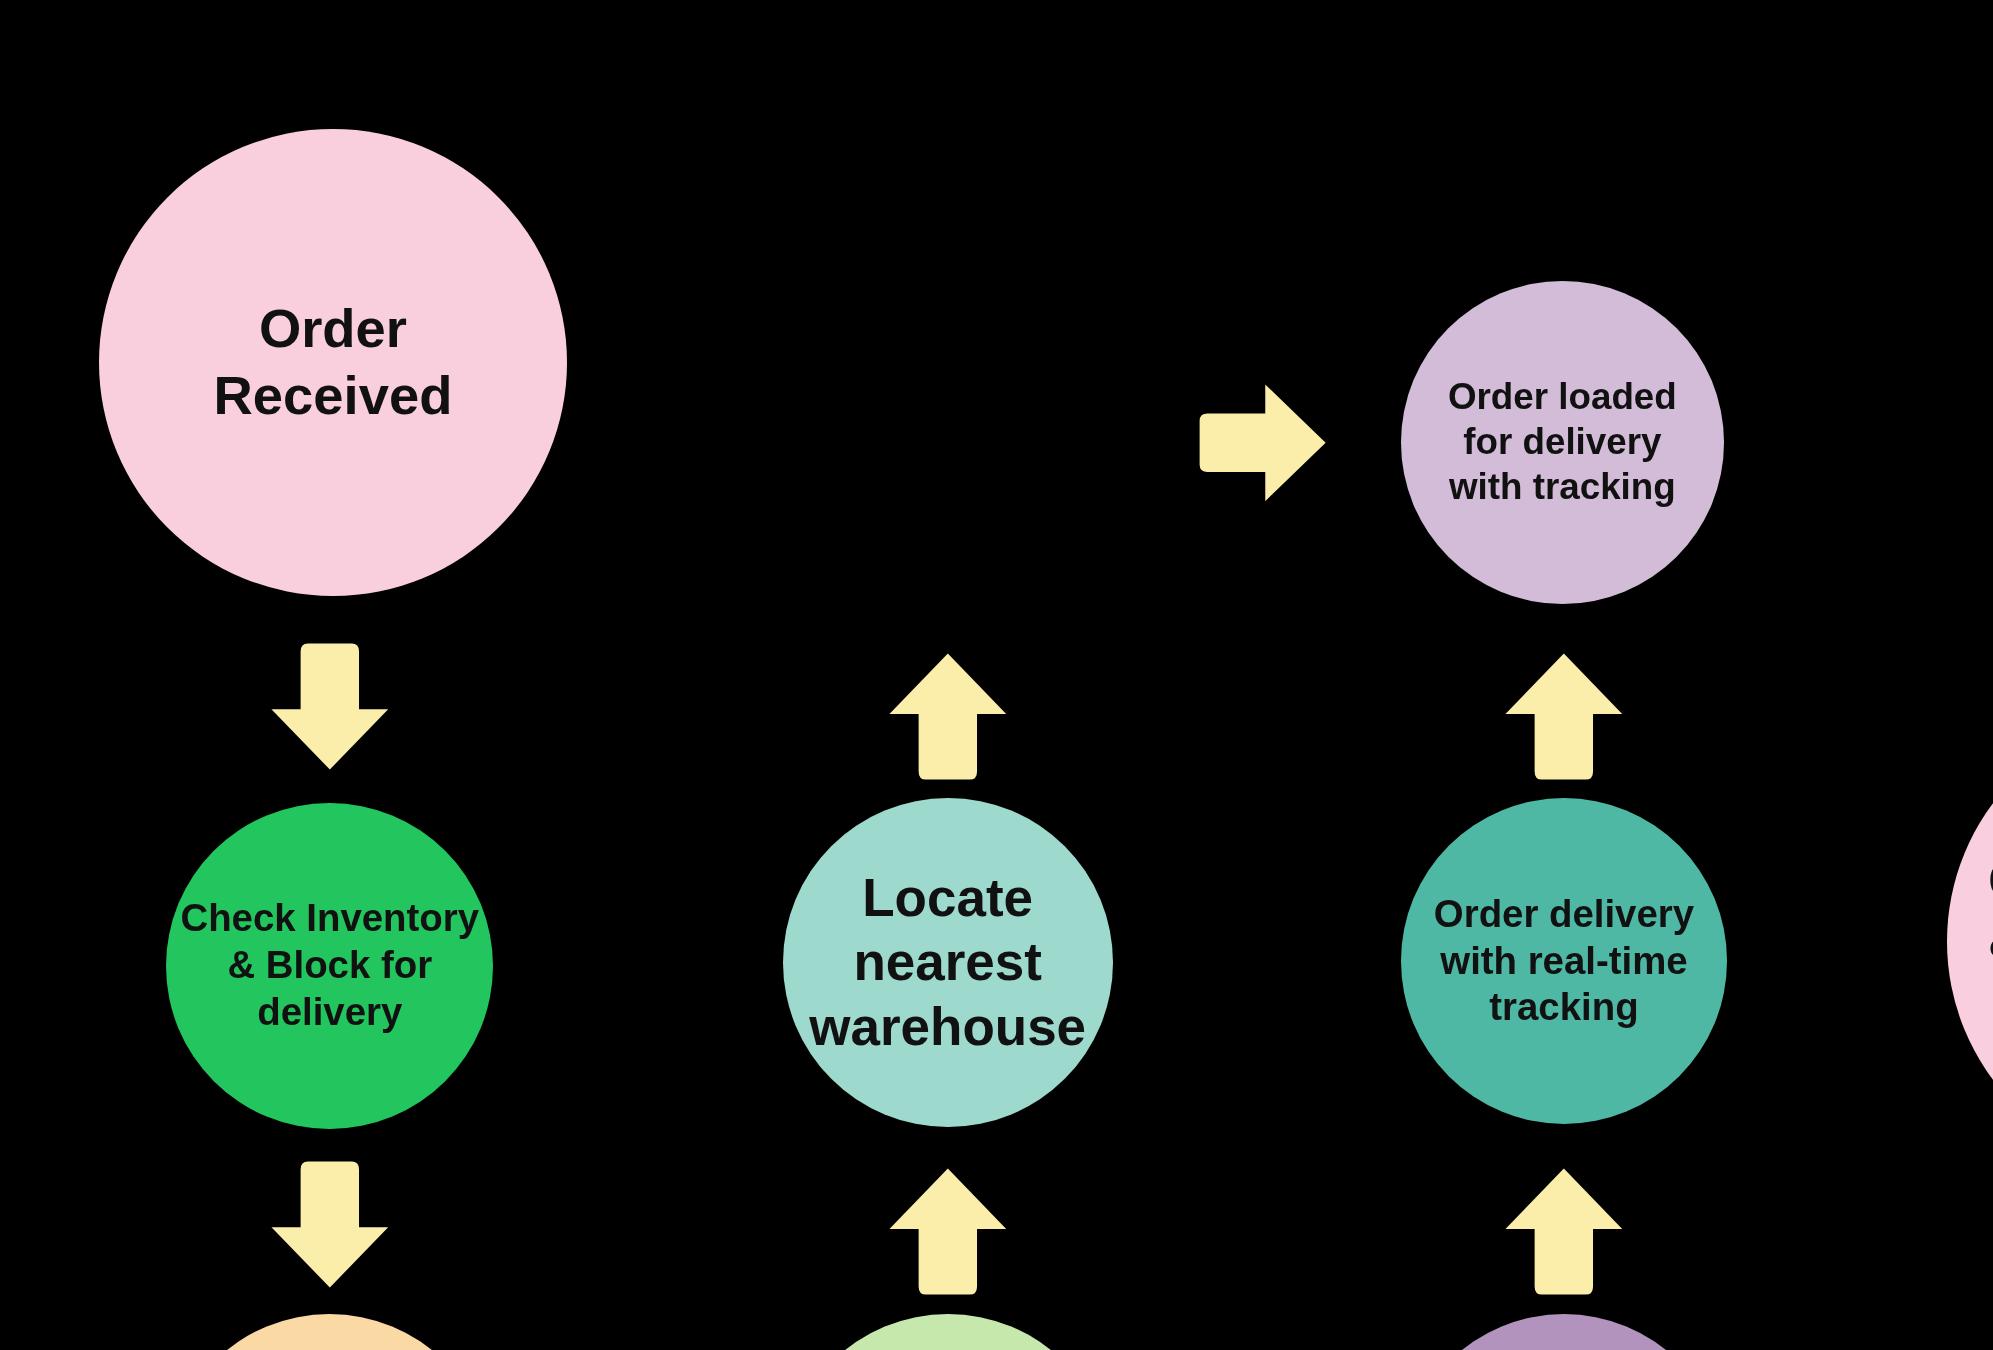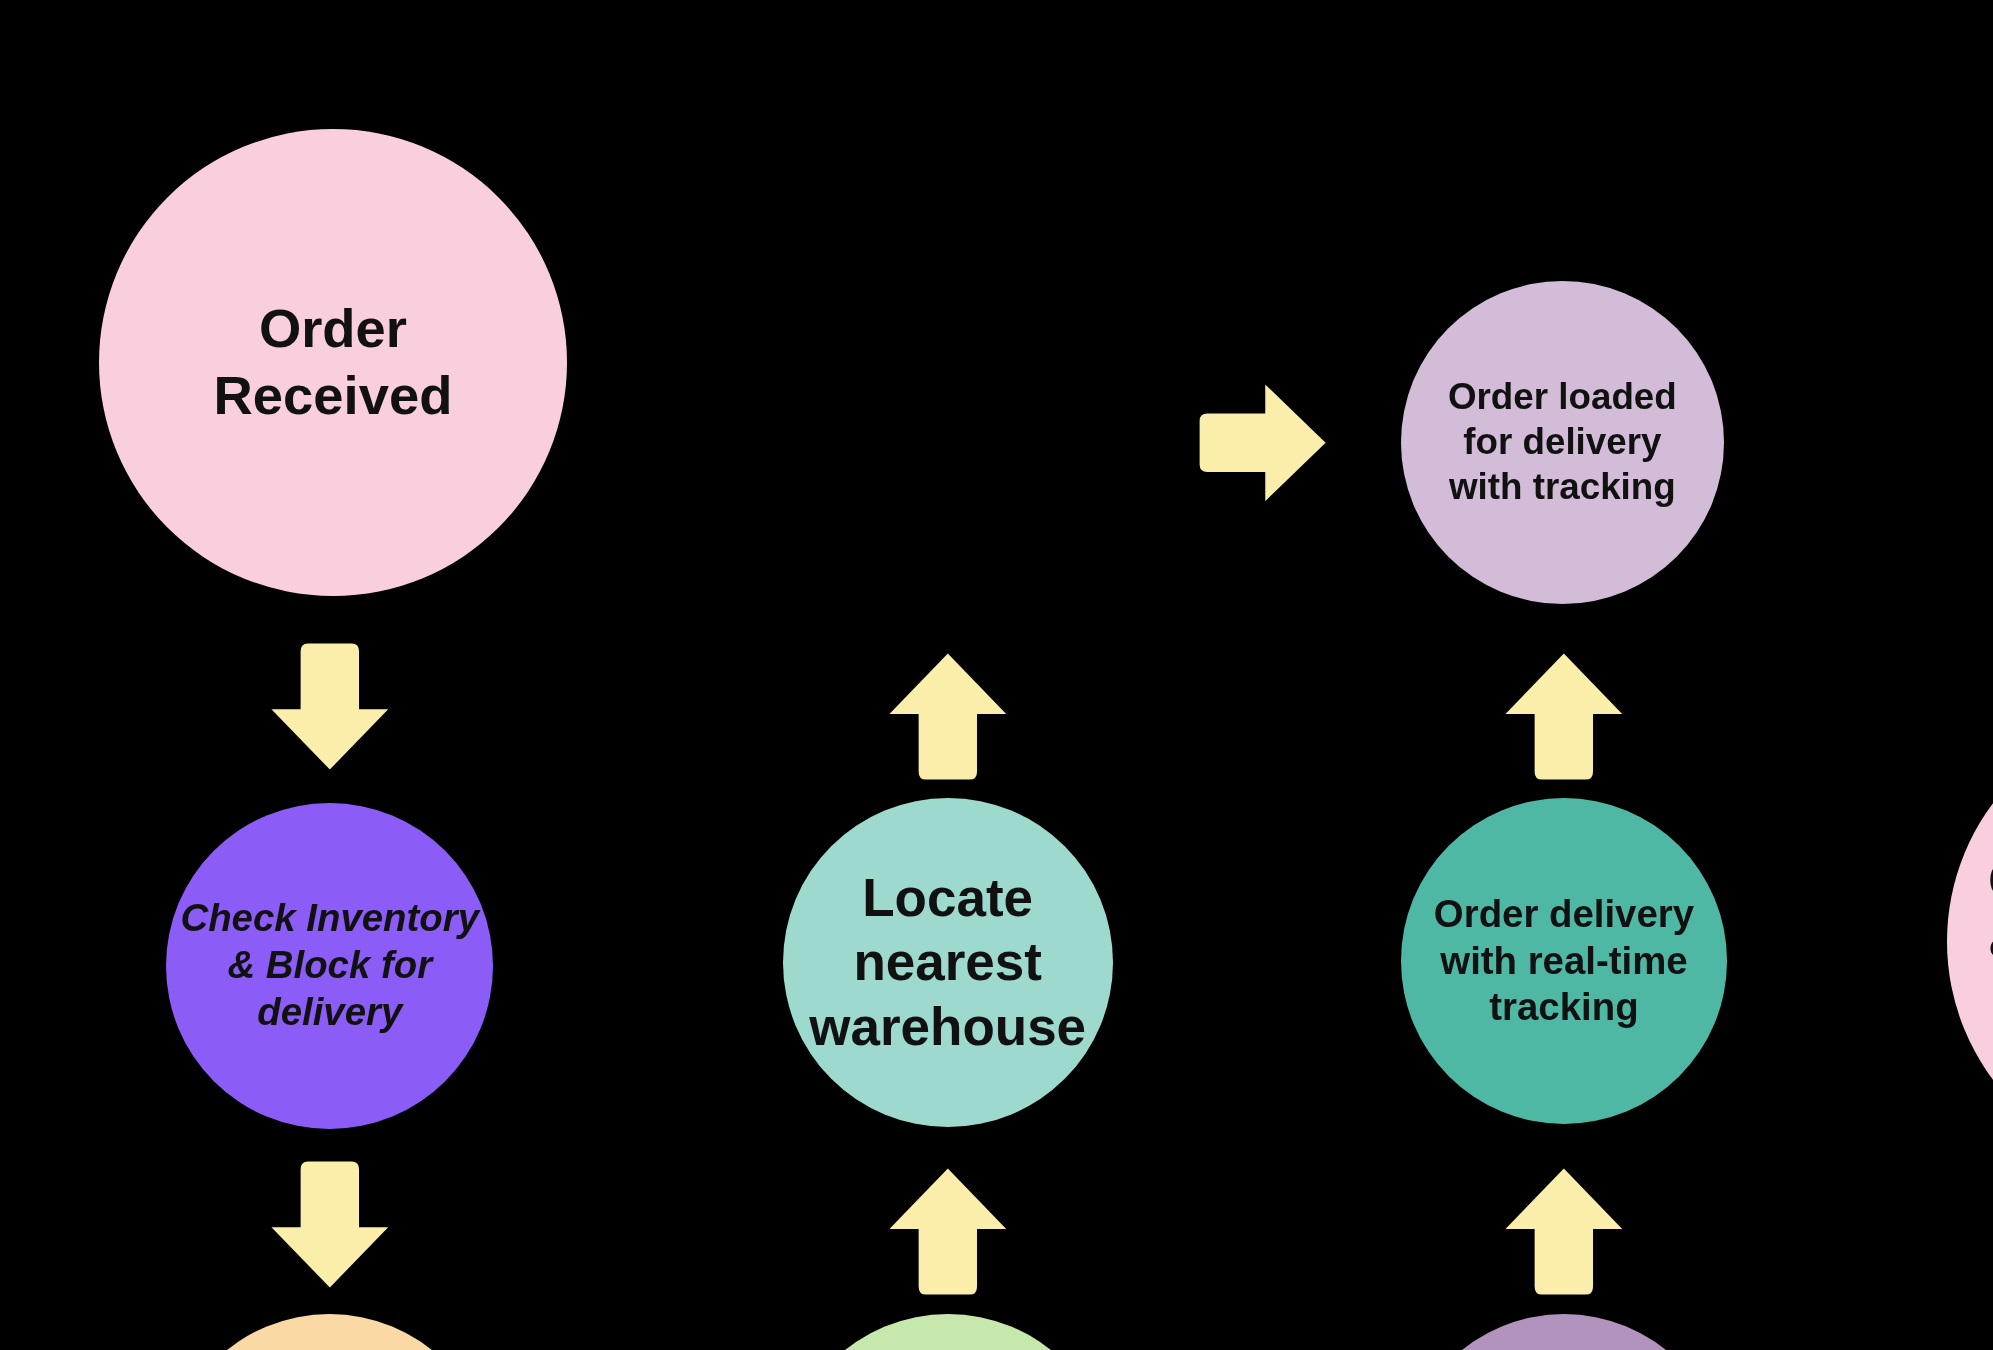--- a/index.html
+++ b/index.html
@@ -38,21 +38,21 @@
     height: 100%;
     overflow: visible;
   }
 </style>
 </head>
 <body>
 
 <div id="canvas" style="background: rgb(0, 0, 0); margin-top: 46px;">
     <div class="node" style="left: 99.2498px; top: 83.1754px; width: 467.435px; height: 467.062px; background: rgb(249, 206, 221); color: rgb(17, 17, 17);"><span style="font-size: 54.3839px;">Order
 Received</span></div>
-    <div class="node" style="left: 166.484px; top: 756.576px; width: 326.564px; height: 326.303px; background: #8b5cf6; color: rgb(17, 17, 17); font-style: italic;"><span style="font-size: 38.3886px;">Check Inventory
+    <div class="node" style="left: 166.484px; top: 756.576px; width: 326.564px; height: 326.303px; background: #22c55e; color: rgb(17, 17, 17);"><span style="font-size: 38.3886px;">Check Inventory
 &amp; Block for
 delivery</span></div>
     <div class="node" style="left: 166.484px; top: 1268.42px; width: 326.564px; height: 326.303px; background: rgb(251, 217, 165); color: rgb(17, 17, 17);"></div>
     <div class="node" style="left: 782.793px; top: 1268.42px; width: 329.765px; height: 329.502px; background: rgb(199, 232, 172); color: rgb(17, 17, 17);"></div>
     <div class="node" style="left: 782.793px; top: 751.777px; width: 329.765px; height: 329.502px; background: rgb(158, 217, 205); color: rgb(17, 17, 17);"><span style="font-size: 53px;">Locate nearest
 warehouse</span></div>
     <div class="node" style="left: 1400.7px; top: 235.13px; width: 323.362px; height: 323.104px; background: rgb(210, 188, 216); color: rgb(17, 17, 17);"><span style="font-size: 36.7891px;">Order loaded
 for delivery
 with tracking</span></div>
     <div class="node" style="left: 1400.7px; top: 751.777px; width: 326.564px; height: 326.303px; background: rgb(78, 184, 164); color: rgb(17, 17, 17);"><span style="font-size: 38.3886px;">Order delivery

